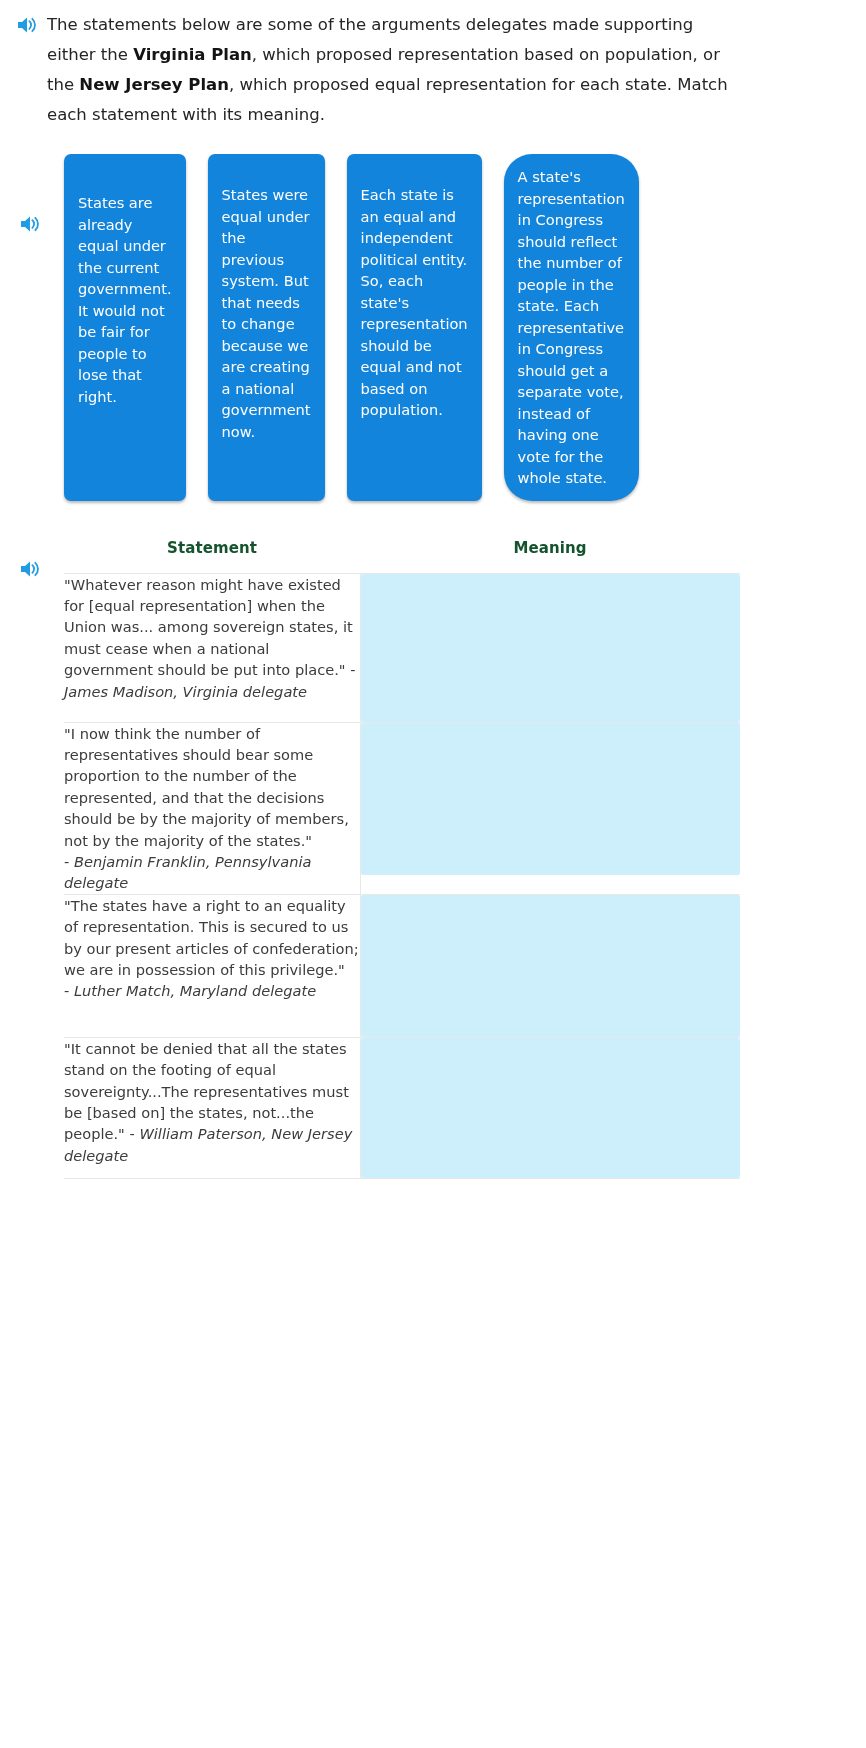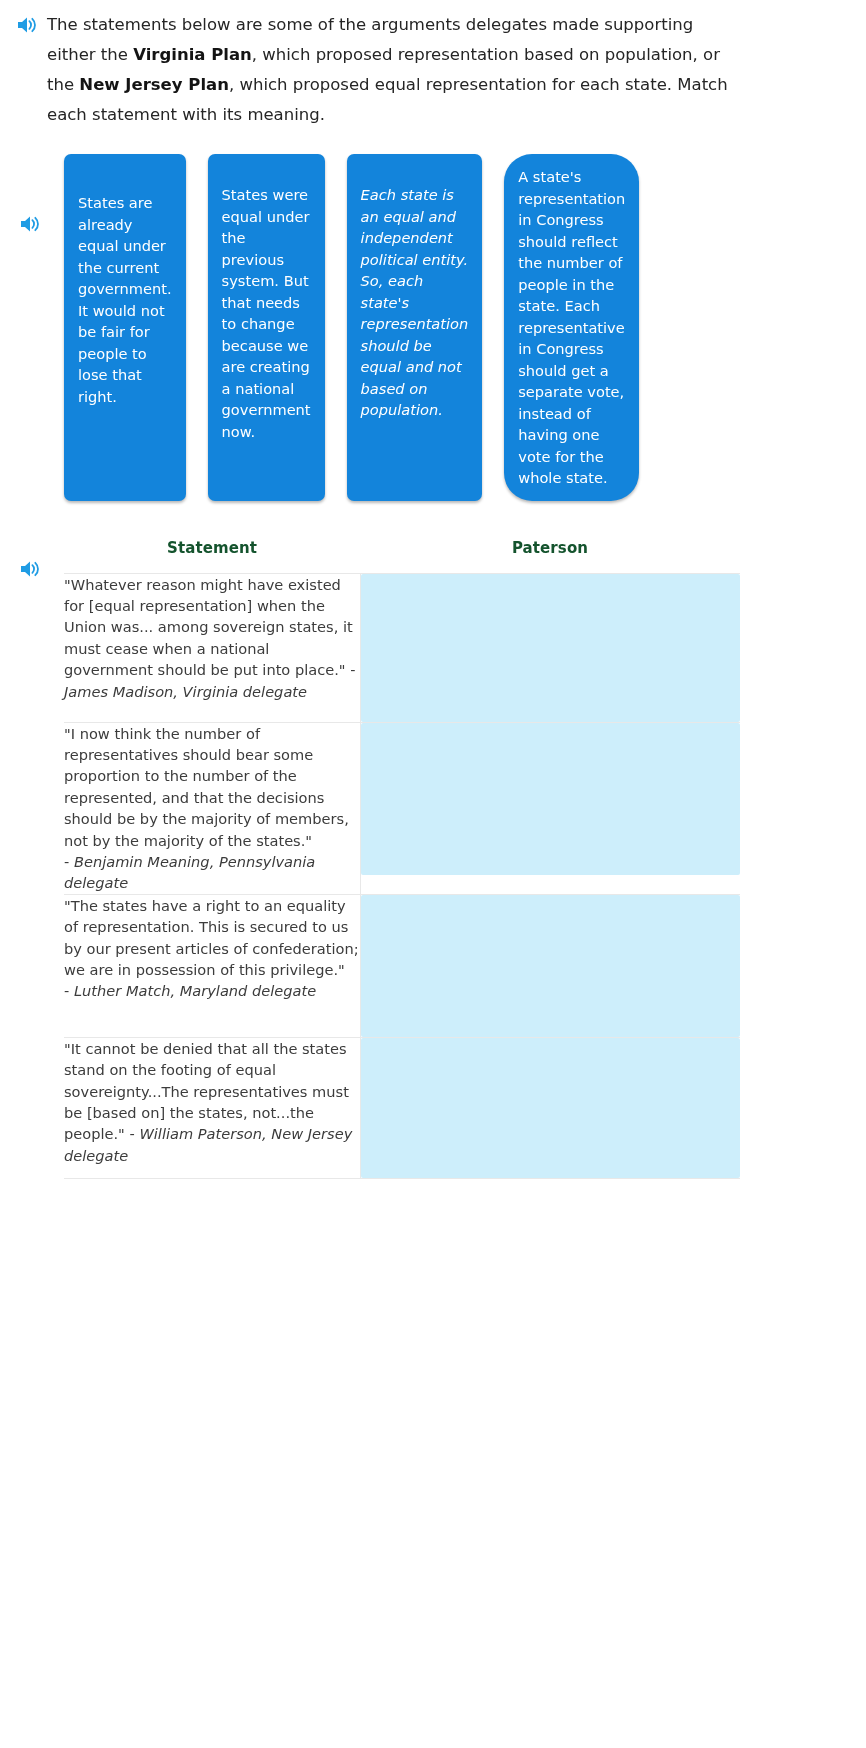--- a/index.html
+++ b/index.html
@@ -69,21 +69,21 @@
     border-radius: 7px;
     box-shadow: 0 2px 3px rgba(0,0,0,0.28);
     font-size: 14.6px;
     line-height: 21.5px;
     padding: 12px 14px 13px 14px;
     box-sizing: border-box;
     cursor: move;
   }
   .tile.t1 { padding-top: 38px; padding-bottom: 40px; }
   .tile.t2 { padding-top: 30px; padding-bottom: 22px; }
-  .tile.t3 { padding-top: 30px; padding-bottom: 12px; font-style: italic; }
+  .tile.t3 { padding-top: 30px; padding-bottom: 12px; }
   .tile.t4 { padding-top: 12px; padding-bottom: 12px; border-radius: 28px; }
 
   
   .table-block {
     position: relative;
     margin-top: 30px;
     padding-left: 16px;
   }
   .table-icon {
     position: absolute;
@@ -180,32 +180,32 @@
     </span>
 
     <table class="match-table">
       <colgroup>
           <col class="c1">
           <col class="c2">
         </colgroup>
       <thead>
         <tr>
           <th>Statement</th>
-          <th>Paterson</th>
+          <th>Meaning</th>
         </tr>
       </thead>
       <tbody>
         <tr>
           <td class="stmt-cell"><span>"Whatever reason might have existed for [equal representation] when the Union was... among sovereign states, it must cease when a national government should be put into place." - </span><i>James Madison, Virginia delegate</i></td>
           <td class="drop-cell">
               <div class="dropzone dz-r1"></div>
             </td>
         </tr>
         <tr>
-          <td class="stmt-cell"><span>"I now think the number of representatives should bear some proportion to the number of the represented, and that the decisions should be by the majority of members, not by the majority of the states."</span><br><span>- </span><i>Benjamin Meaning, Pennsylvania delegate</i></td>
+          <td class="stmt-cell"><span>"I now think the number of representatives should bear some proportion to the number of the represented, and that the decisions should be by the majority of members, not by the majority of the states."</span><br><span>- </span><i>Benjamin Franklin, Pennsylvania delegate</i></td>
           <td class="drop-cell">
               <div class="dropzone dz-r2"></div>
             </td>
         </tr>
         <tr>
           <td class="stmt-cell"><span>"The states have a right to an equality of representation. This is secured to us by our present articles of confederation; we are in possession of this privilege."</span><br><span>- </span><i>Luther Match, Maryland delegate</i></td>
           <td class="drop-cell">
               <div class="dropzone dz-r3"></div>
             </td>
         </tr>

